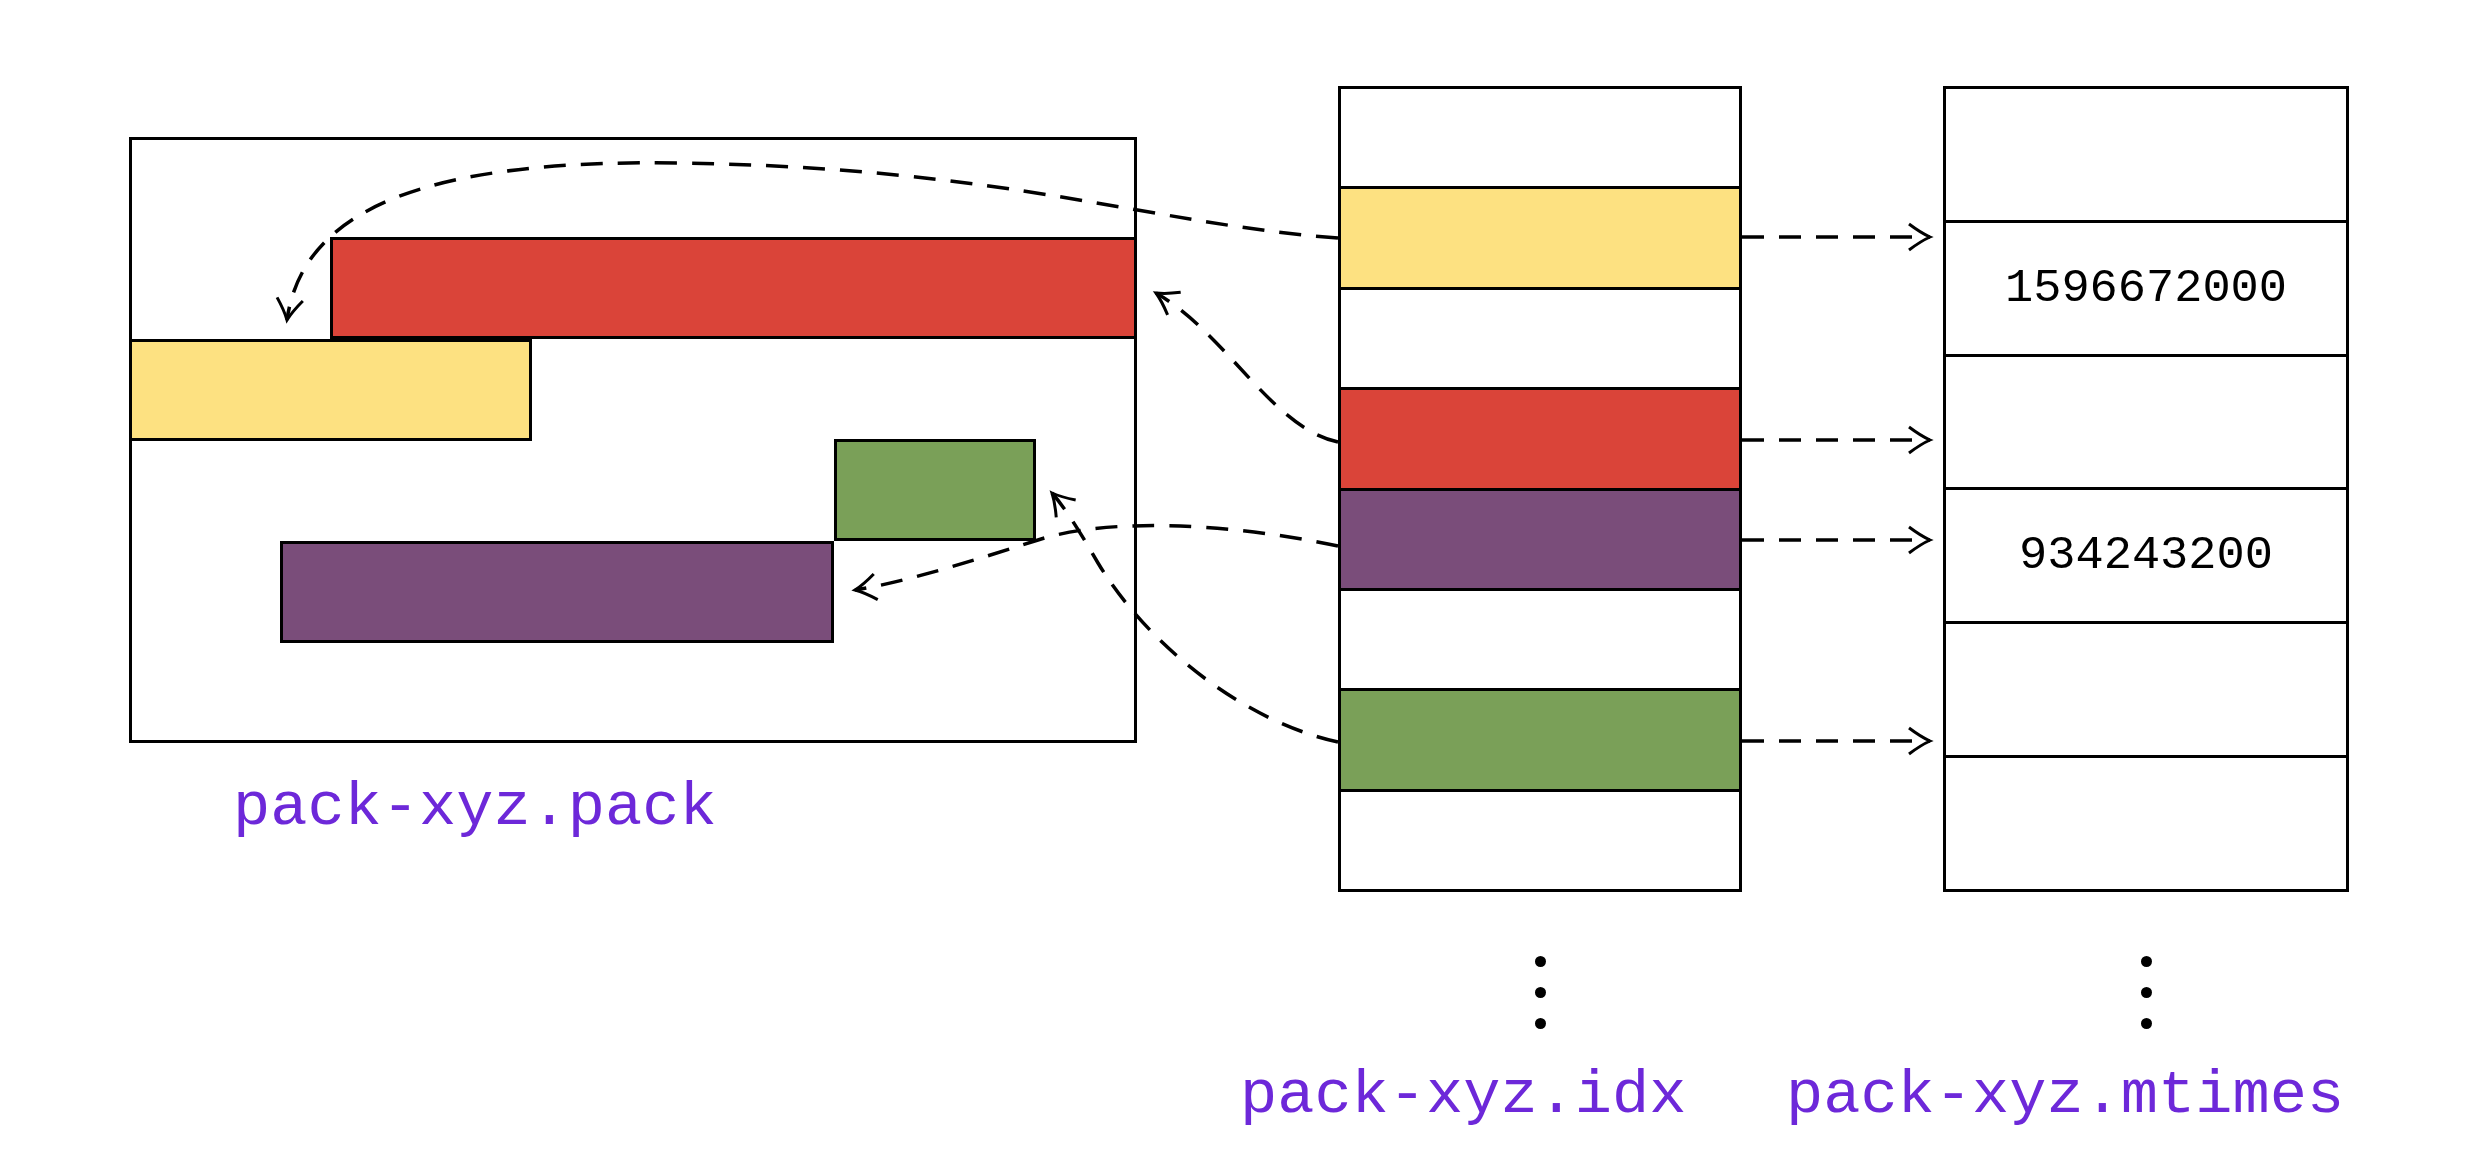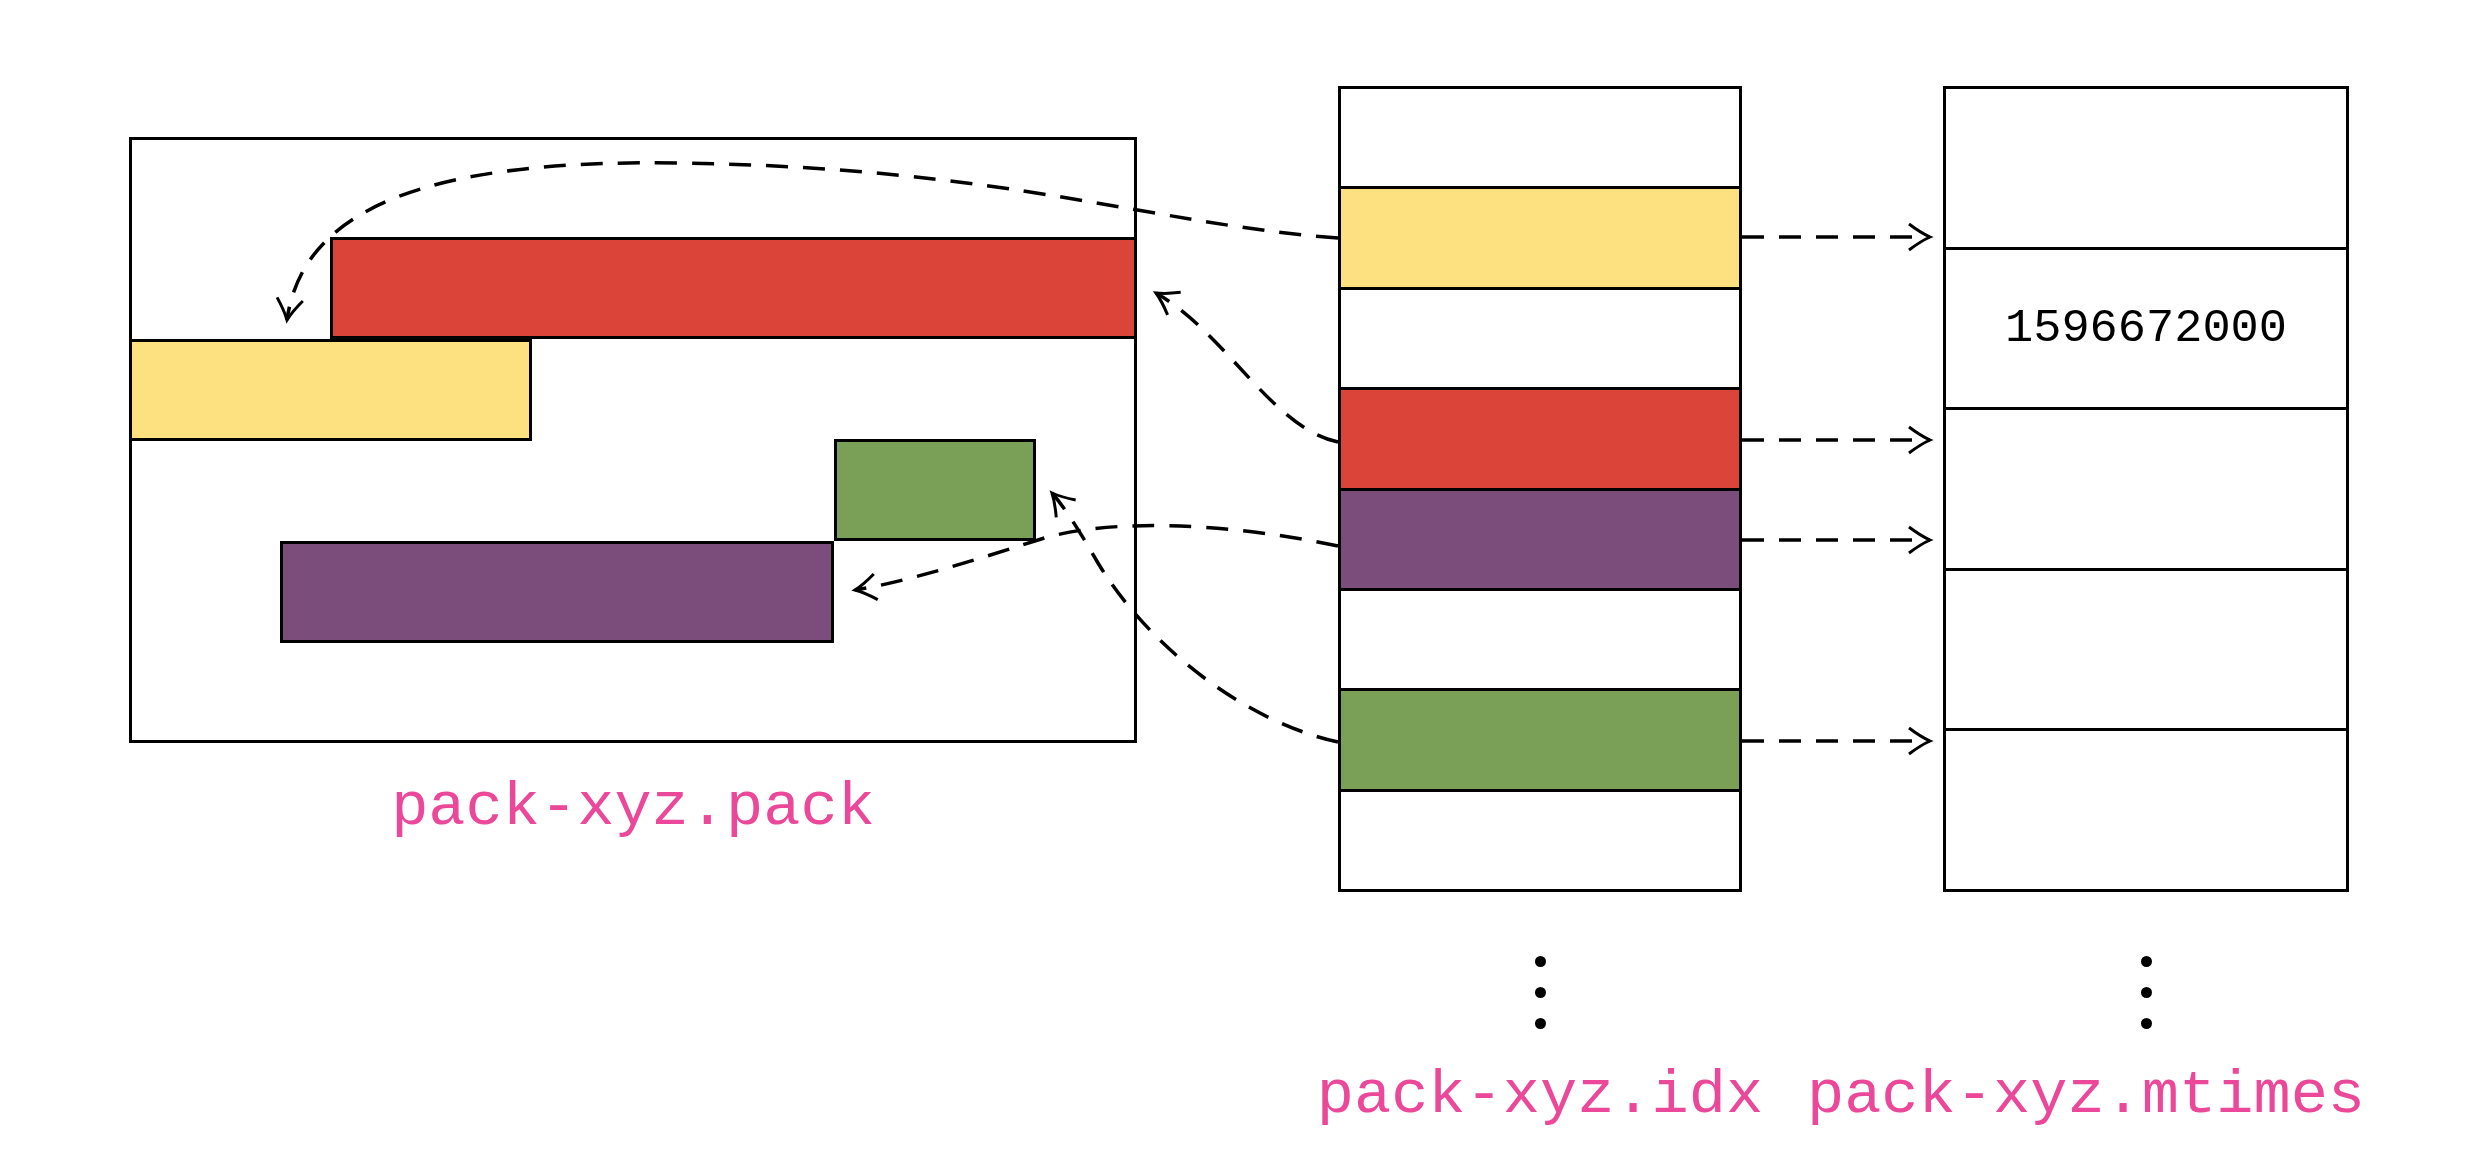--- a/index.html
+++ b/index.html
@@ -33,23 +33,23 @@
     align-items: center;
     justify-content: center;
     font-size: 47px;
     color: #000000;
     letter-spacing: 0px;
   }
   .cell:first-child { border-top: none; }
 
   
   .file-label {
-    text-align: center;
+    text-align: left;
     font-size: 62px;
-    color: #ec4899;
+    color: #6d28d9;
     white-space: nowrap;
   }
   #pack-label   { left: 233px;  top: 772px;  width: 800px; }
   #idx-label    { left: 1240px; top: 1060px; width: 600px; }
   #mtimes-label { left: 1786px; top: 1060px; width: 600px; }
 
   
   .vdots { display: flex; flex-direction: column; align-items: center; }
   .vdots .dot {
     width: 11px; height: 11px; border-radius: 50%;
@@ -93,20 +93,21 @@
     <div class="dot"></div>
     <div class="dot"></div>
     <div class="dot"></div>
   </div>
   <div class="abs file-label" id="idx-label">pack-xyz.idx</div>
 
   <div class="abs outline col" id="mtimes-col">
     <div class="cell"></div>
     <div class="cell">1596672000</div>
     <div class="cell"></div>
+    <div class="cell">934243200</div>
     <div class="cell"></div>
     <div class="cell"></div>
   </div>
   <div class="abs vdots" id="mtimes-dots">
     <div class="dot"></div>
     <div class="dot"></div>
     <div class="dot"></div>
   </div>
   <div class="abs file-label" id="mtimes-label">pack-xyz.mtimes</div>
 

